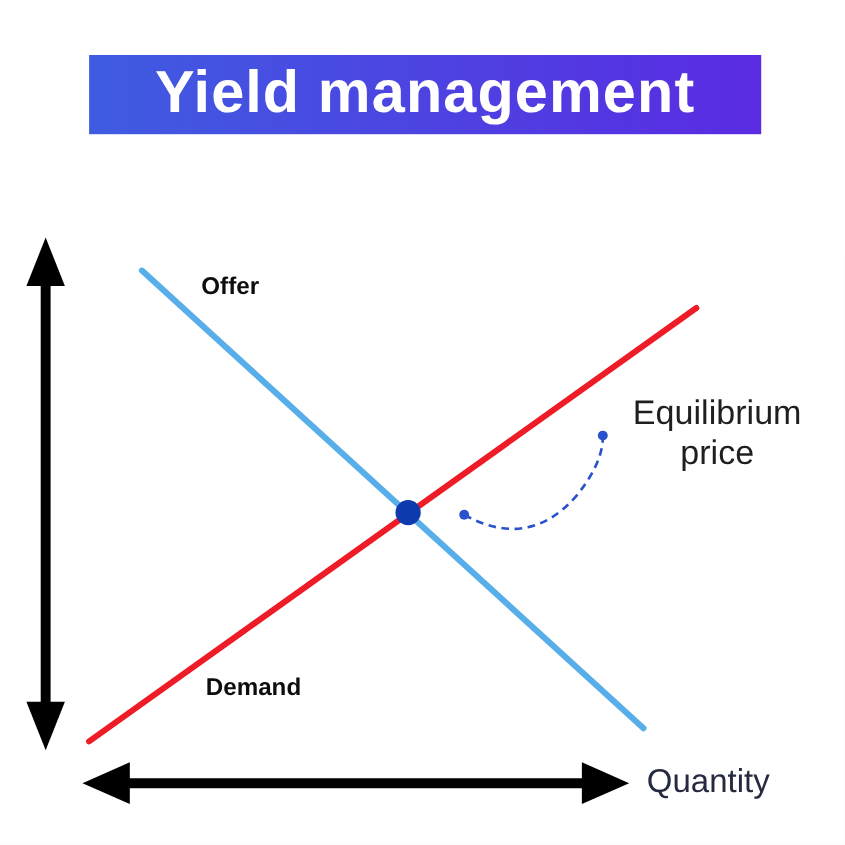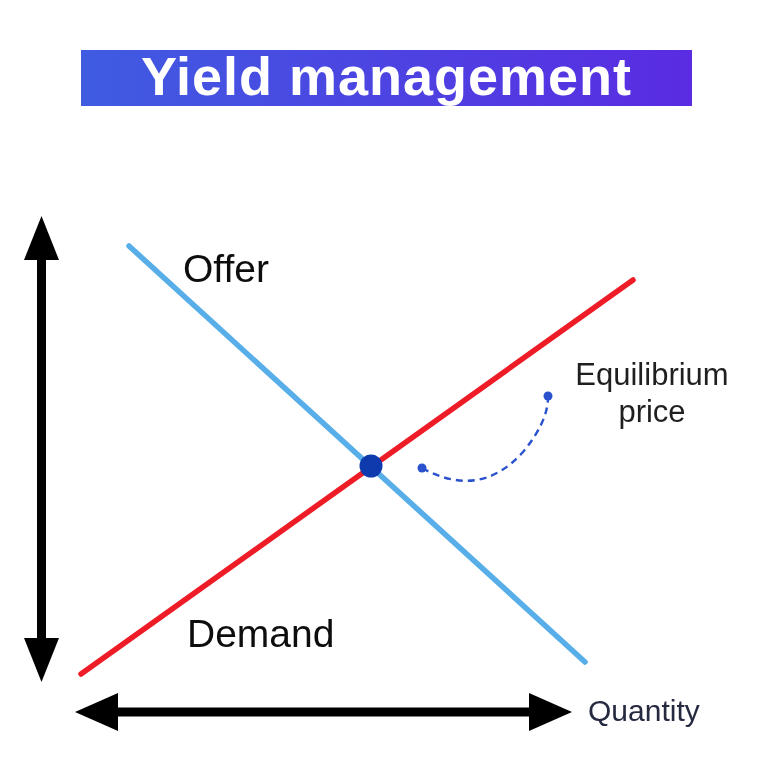--- a/index.html
+++ b/index.html
@@ -8,38 +8,38 @@
     --offer-line:#57aee9; --demand-line:#ee1c26; --equilibrium-dot:#0e3aad;
     --callout:#2a52cc; --axis-arrow:#000000; --background:#ffffff;
   }
   html,body{margin:0;padding:0;}
   body{font-family:"Liberation Sans","DejaVu Sans",sans-serif;background:#e9e9e9;}
   .stage{
     position:relative;width:768px;height:768px;background:var(--background);
     overflow:hidden;margin:0 auto;
   }
   .banner{
-    position:absolute;left:81px;top:50px;width:611px;height:56px;
+    position:absolute;left:81px;top:50px;width:611px;height:72px;
     background:linear-gradient(90deg,var(--banner-start),var(--banner-end));
     display:flex;align-items:center;justify-content:center;
   }
   .banner span{
     color:var(--title-text);font-size:54px;font-weight:800;letter-spacing:1px;
     white-space:nowrap;line-height:1;transform:translateY(-2px);
   }
   .plot{position:absolute;left:0;top:0;width:768px;height:768px;}
   .axis{stroke:var(--axis-arrow);stroke-width:9;}
   .axis-head{fill:var(--axis-arrow);}
   .offer{stroke:var(--offer-line);stroke-width:5.5;stroke-linecap:round;}
   .demand{stroke:var(--demand-line);stroke-width:5.5;stroke-linecap:round;}
   .eq-dot{fill:var(--equilibrium-dot);}
   .callout-path{fill:none;stroke:var(--callout);stroke-width:2.4;stroke-dasharray:7 5;}
   .callout-dot{fill:var(--callout);}
   .label{position:absolute;color:var(--axis-label);font-size:30px;line-height:1.15;white-space:nowrap;}
-  .label.bold{color:var(--curve-label);font-weight:400;font-size:39px;}
+  .label.bold{color:var(--curve-label);font-weight:700;font-size:22px;}
   .price-l{left:10px;top:174px;}
   .quantity-l{left:588px;top:694px;}
   .offer-l{left:183px;top:247px;}
   .demand-l{left:187px;top:612px;}
   .eq-l{
     left:552px;top:356px;width:200px;text-align:center;
     color:var(--annotation-text);font-size:31px;line-height:1.2;white-space:normal;
   }
 </style>
 </head>

